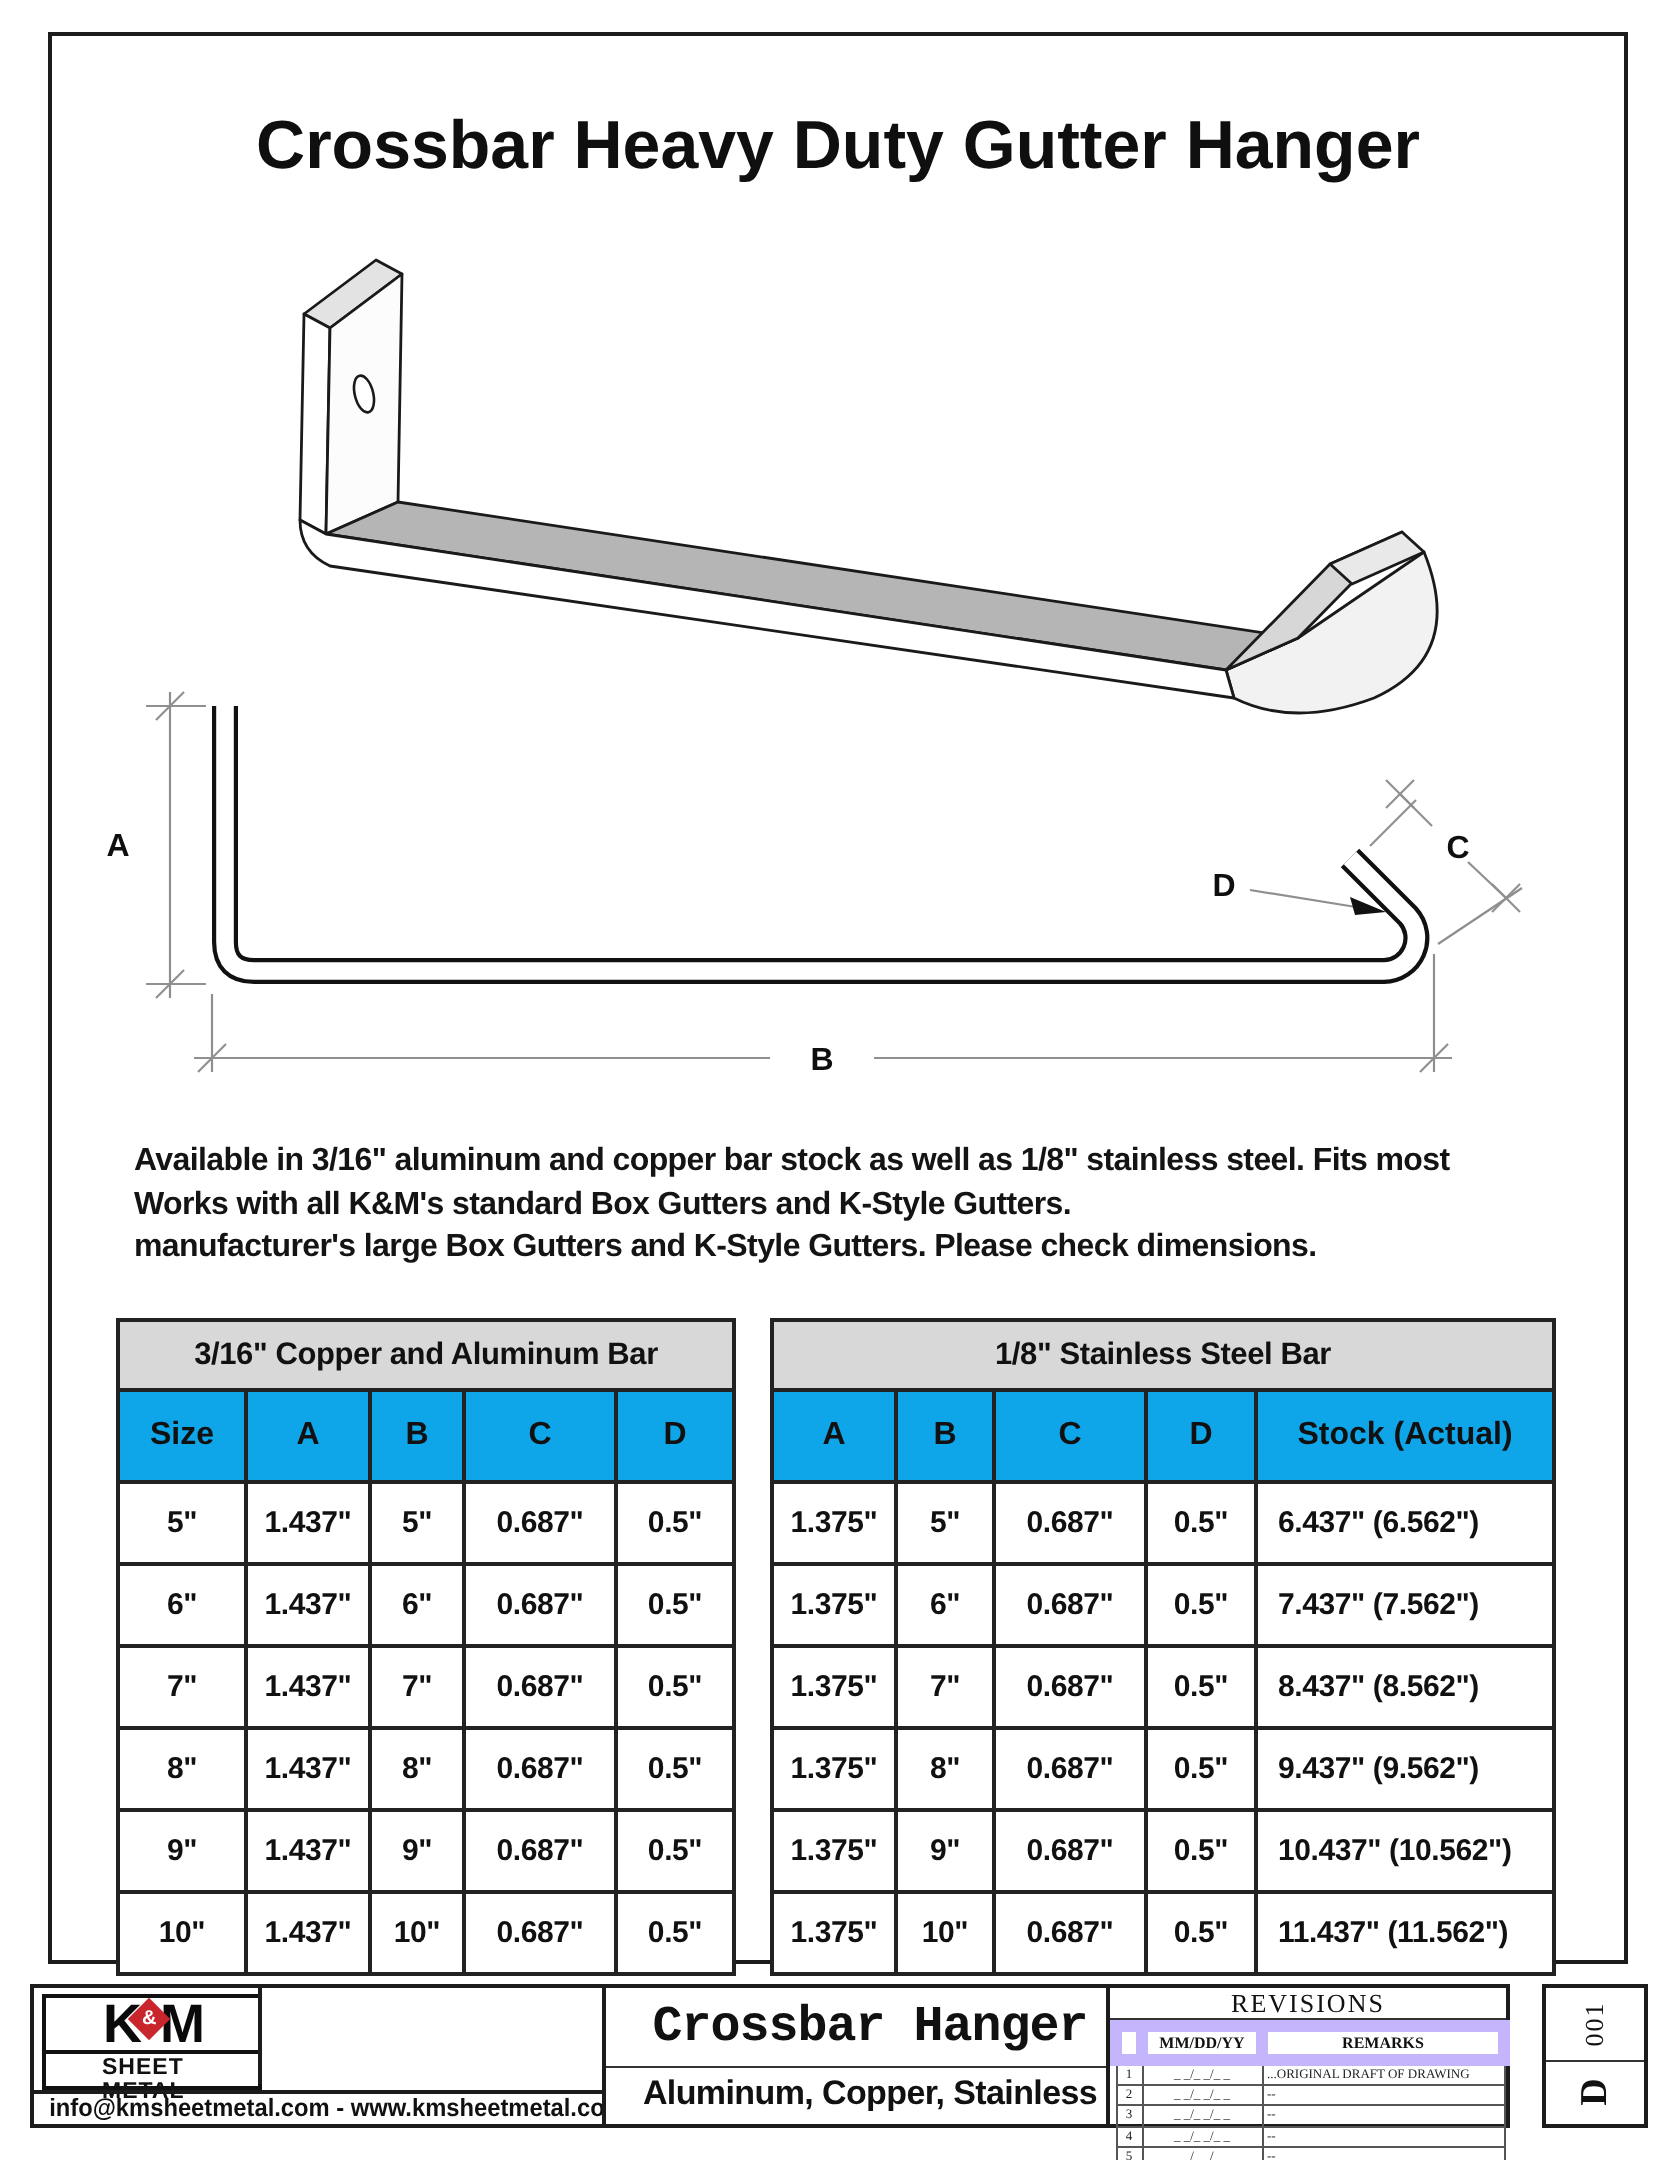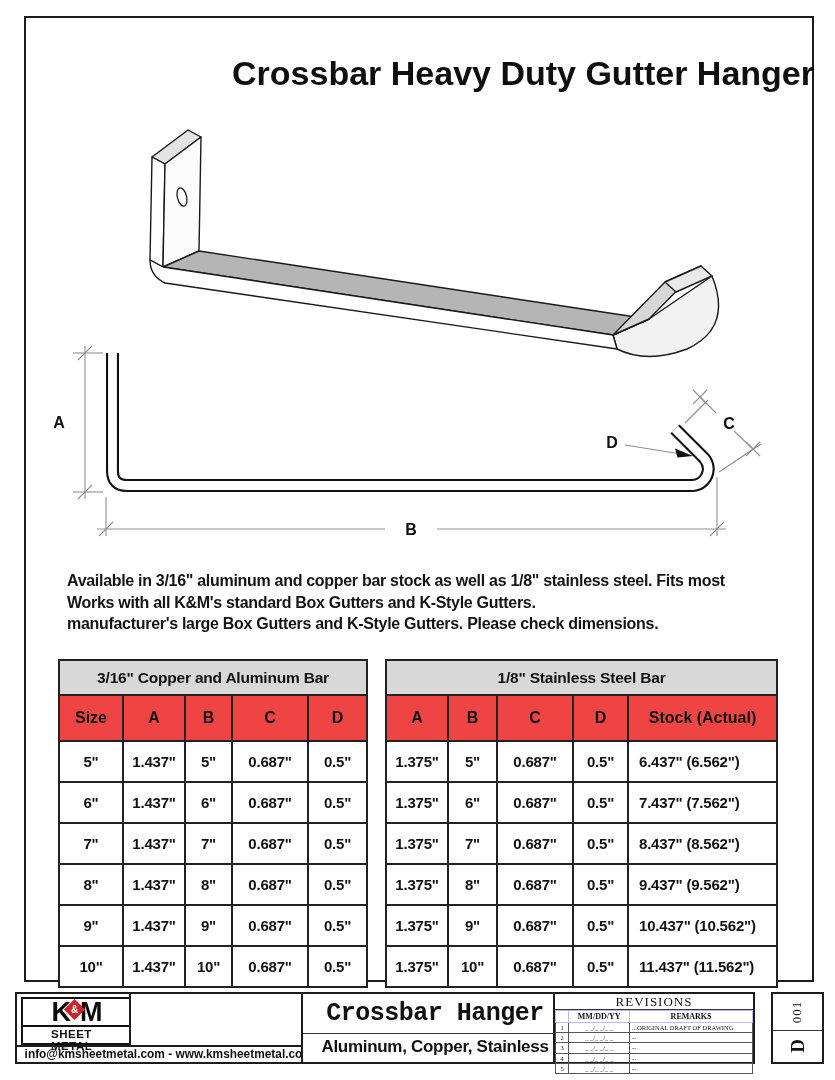--- a/index.html
+++ b/index.html
@@ -4,32 +4,32 @@
 <style>
   html,body{margin:0;padding:0;background:#fff;}
   #sheet{position:relative;width:835px;height:1080px;background:#fff;
          font-family:"Liberation Sans",sans-serif;color:#111;overflow:hidden;}
   .abs{position:absolute;}
 
   
   #main-frame{left:24px;top:16px;width:786px;height:962px;border:2px solid #1c1c1c;}
 
   
-  #page-title{left:24px;top:54px;width:790px;text-align:right;
+  #page-title{left:24px;top:54px;width:790px;text-align:center;
               font-size:34px;font-weight:bold;letter-spacing:0px;color:#0f0f0f;}
 
   
   #description{left:67px;top:570px;width:714px;font-size:16px;line-height:21.5px;
                font-weight:bold;letter-spacing:-0.3px;color:#141414;}
 
   
   table.spec{border-collapse:collapse;table-layout:fixed;width:100%;}
   table.spec th,table.spec td{border:2px solid #222;text-align:center;overflow:hidden;}
   table.spec .tbl-title th{background:#d8d8d8;height:31px;font-size:15.5px;font-weight:bold;letter-spacing:-0.2px;}
-  table.spec tr.cols th{height:42px;font-size:16px;font-weight:bold;background:#ef4444;}
+  table.spec tr.cols th{height:42px;font-size:16px;font-weight:bold;background:#0ea5e9;}
   table.spec td{height:37px;font-size:15px;font-weight:bold;background:#fff;letter-spacing:-0.2px;}
   #stainless-table td:last-child{text-align:left;padding-left:10px;}
 
   #copper-table-wrap{left:58px;top:659px;width:308px;}
   #stainless-table-wrap{left:385px;top:659px;width:391px;}
 
   
   .fblock{border:2px solid #1c1c1c;background:#fff;}
   #footer-left{left:15px;top:992px;width:286px;height:68px;}
   #footer-mid{left:301px;top:992px;width:264px;height:68px;}
@@ -58,21 +58,21 @@
   
   #footer-mid .prod{height:39px;display:flex;align-items:center;justify-content:center;
                     font-size:25px;font-weight:bold;letter-spacing:-0.5px;border-bottom:1.5px solid #333;font-family:Liberation Mono, monospace;}
   #footer-mid .mat{height:25px;display:flex;align-items:center;justify-content:center;
                    font-size:17px;font-weight:bold;letter-spacing:-0.3px;}
 
   
   #rev-title{font-family:"Liberation Serif",serif;font-size:13px;letter-spacing:1px;
              text-align:center;height:15px;line-height:15px;border-bottom:1px solid #333;}
   table.rev{border-collapse:collapse;table-layout:fixed;width:100%;font-family:"Liberation Serif",serif;}
-  table.rev th{font-size:8px;font-weight:bold;border:1px solid #c4b5fd;height:9px;text-align:center;}
+  table.rev th{font-size:8px;font-weight:bold;border:6px solid #c4b5fd;height:9px;text-align:center;}
   table.rev td{font-size:6.5px;border:1px solid #555;height:7.2px;text-align:center;
                white-space:nowrap;overflow:hidden;color:#222;}
   table.rev td:last-child{text-align:left;padding-left:2px;}
 
   
   #footer-tag{display:flex;flex-direction:column;}
   #tag-num{flex:1.15;display:flex;align-items:center;justify-content:center;border-bottom:1.5px solid #333;}
   #tag-size{flex:1;display:flex;align-items:center;justify-content:center;}
   .vert{transform:rotate(-90deg);font-family:"Liberation Serif",serif;white-space:nowrap;}
   #tag-num .vert{font-size:13px;letter-spacing:1px;}

